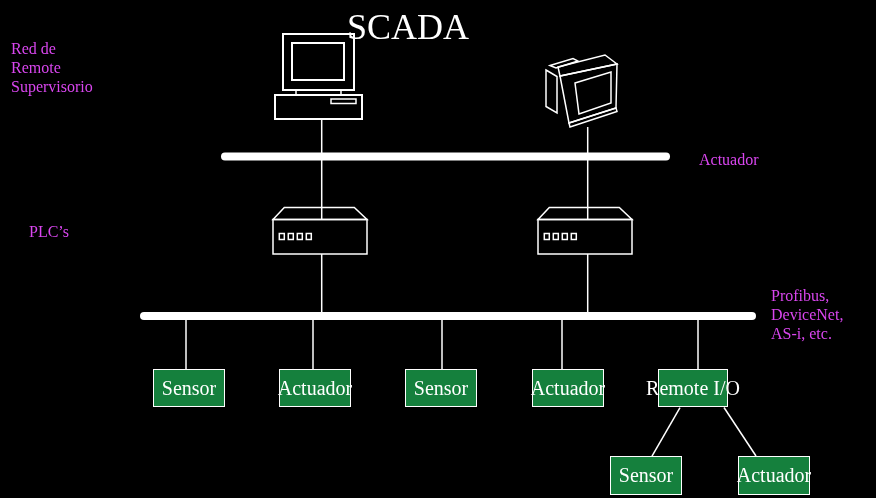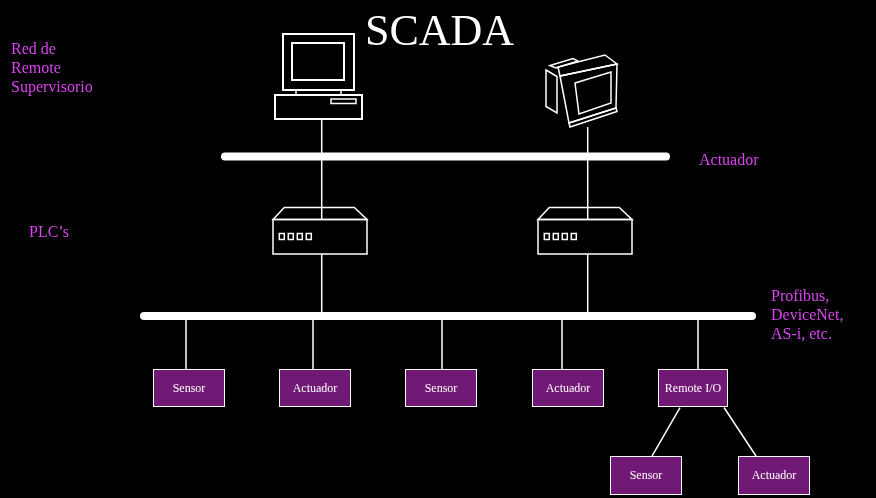--- a/index.html
+++ b/index.html
@@ -4,26 +4,26 @@
 <style>
   html,body{margin:0;padding:0;background:#000;}
   #stage{
     position:relative;width:876px;height:498px;background:#000000;
     font-family:"Liberation Serif","DejaVu Serif",serif;color:#ffffff;
     overflow:hidden;
   }
   #wires{position:absolute;left:0;top:0;width:876px;height:498px;}
   .label{position:absolute;color:#d946ef;font-size:16px;line-height:19px;white-space:nowrap;}
   .title{position:absolute;color:#ffffff;line-height:1;white-space:nowrap;}
-  .title-scada{left:365px;top:9px;font-size:44px;}
+  .title-scada{left:347px;top:9px;font-size:36px;}
   .title-hmi{left:631px;top:18px;font-size:30px;}
   .box{
-    position:absolute;box-sizing:border-box;border:1.5px solid #ffffff;background:#701a75;
+    position:absolute;box-sizing:border-box;border:1.5px solid #ffffff;background:#15803d;
     display:flex;align-items:center;justify-content:center;
-    font-size:12px;color:#ffffff;white-space:nowrap;text-align:center;
+    font-size:20px;color:#ffffff;white-space:nowrap;text-align:center;
   }
   .row1{top:369px;height:38px;}
   .row2{top:456px;height:39px;}
 </style>
 </head>
 <body>
 
 <div id="stage">
 
   <svg id="wires" viewBox="0 0 876 498" fill="none" stroke="#ffffff" stroke-width="1.5">

